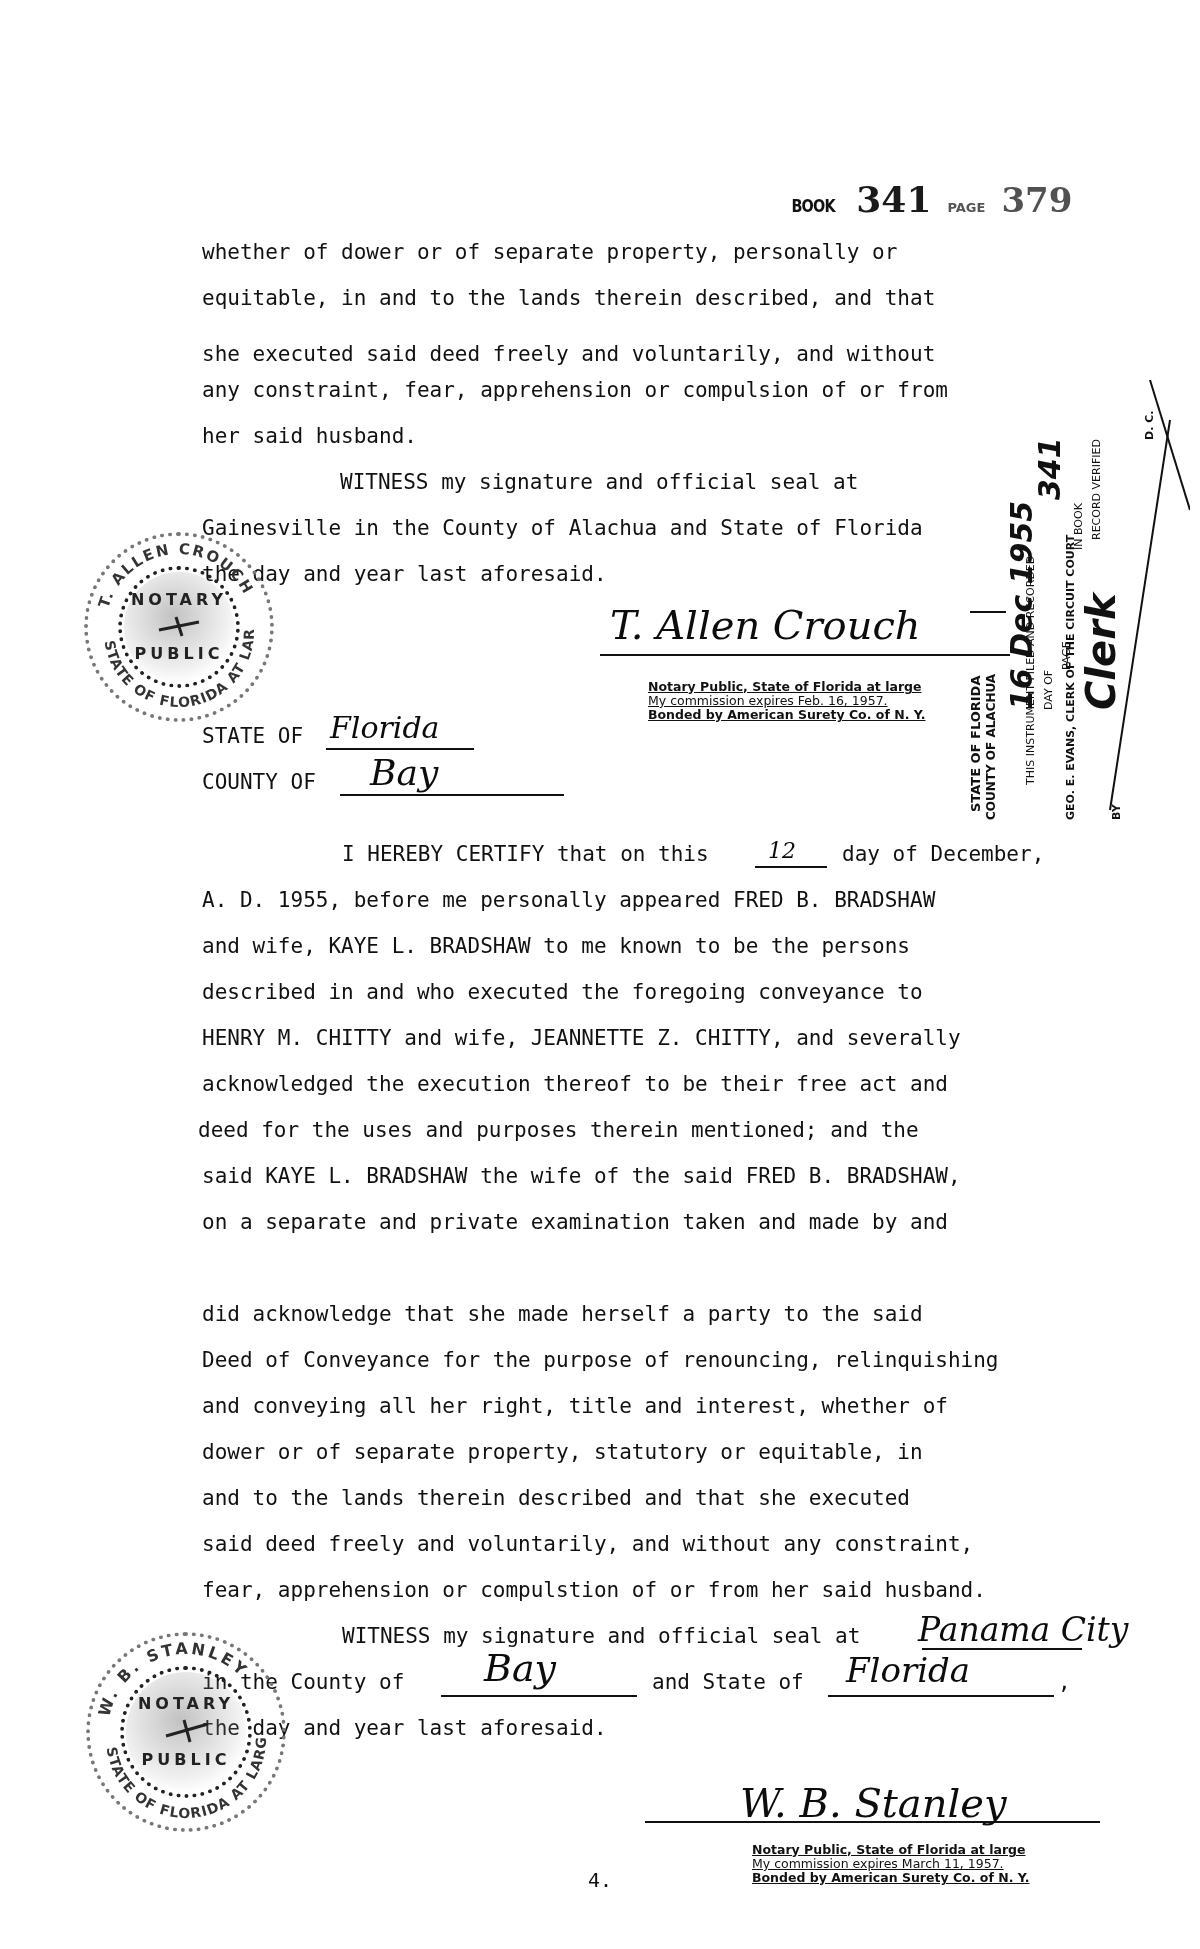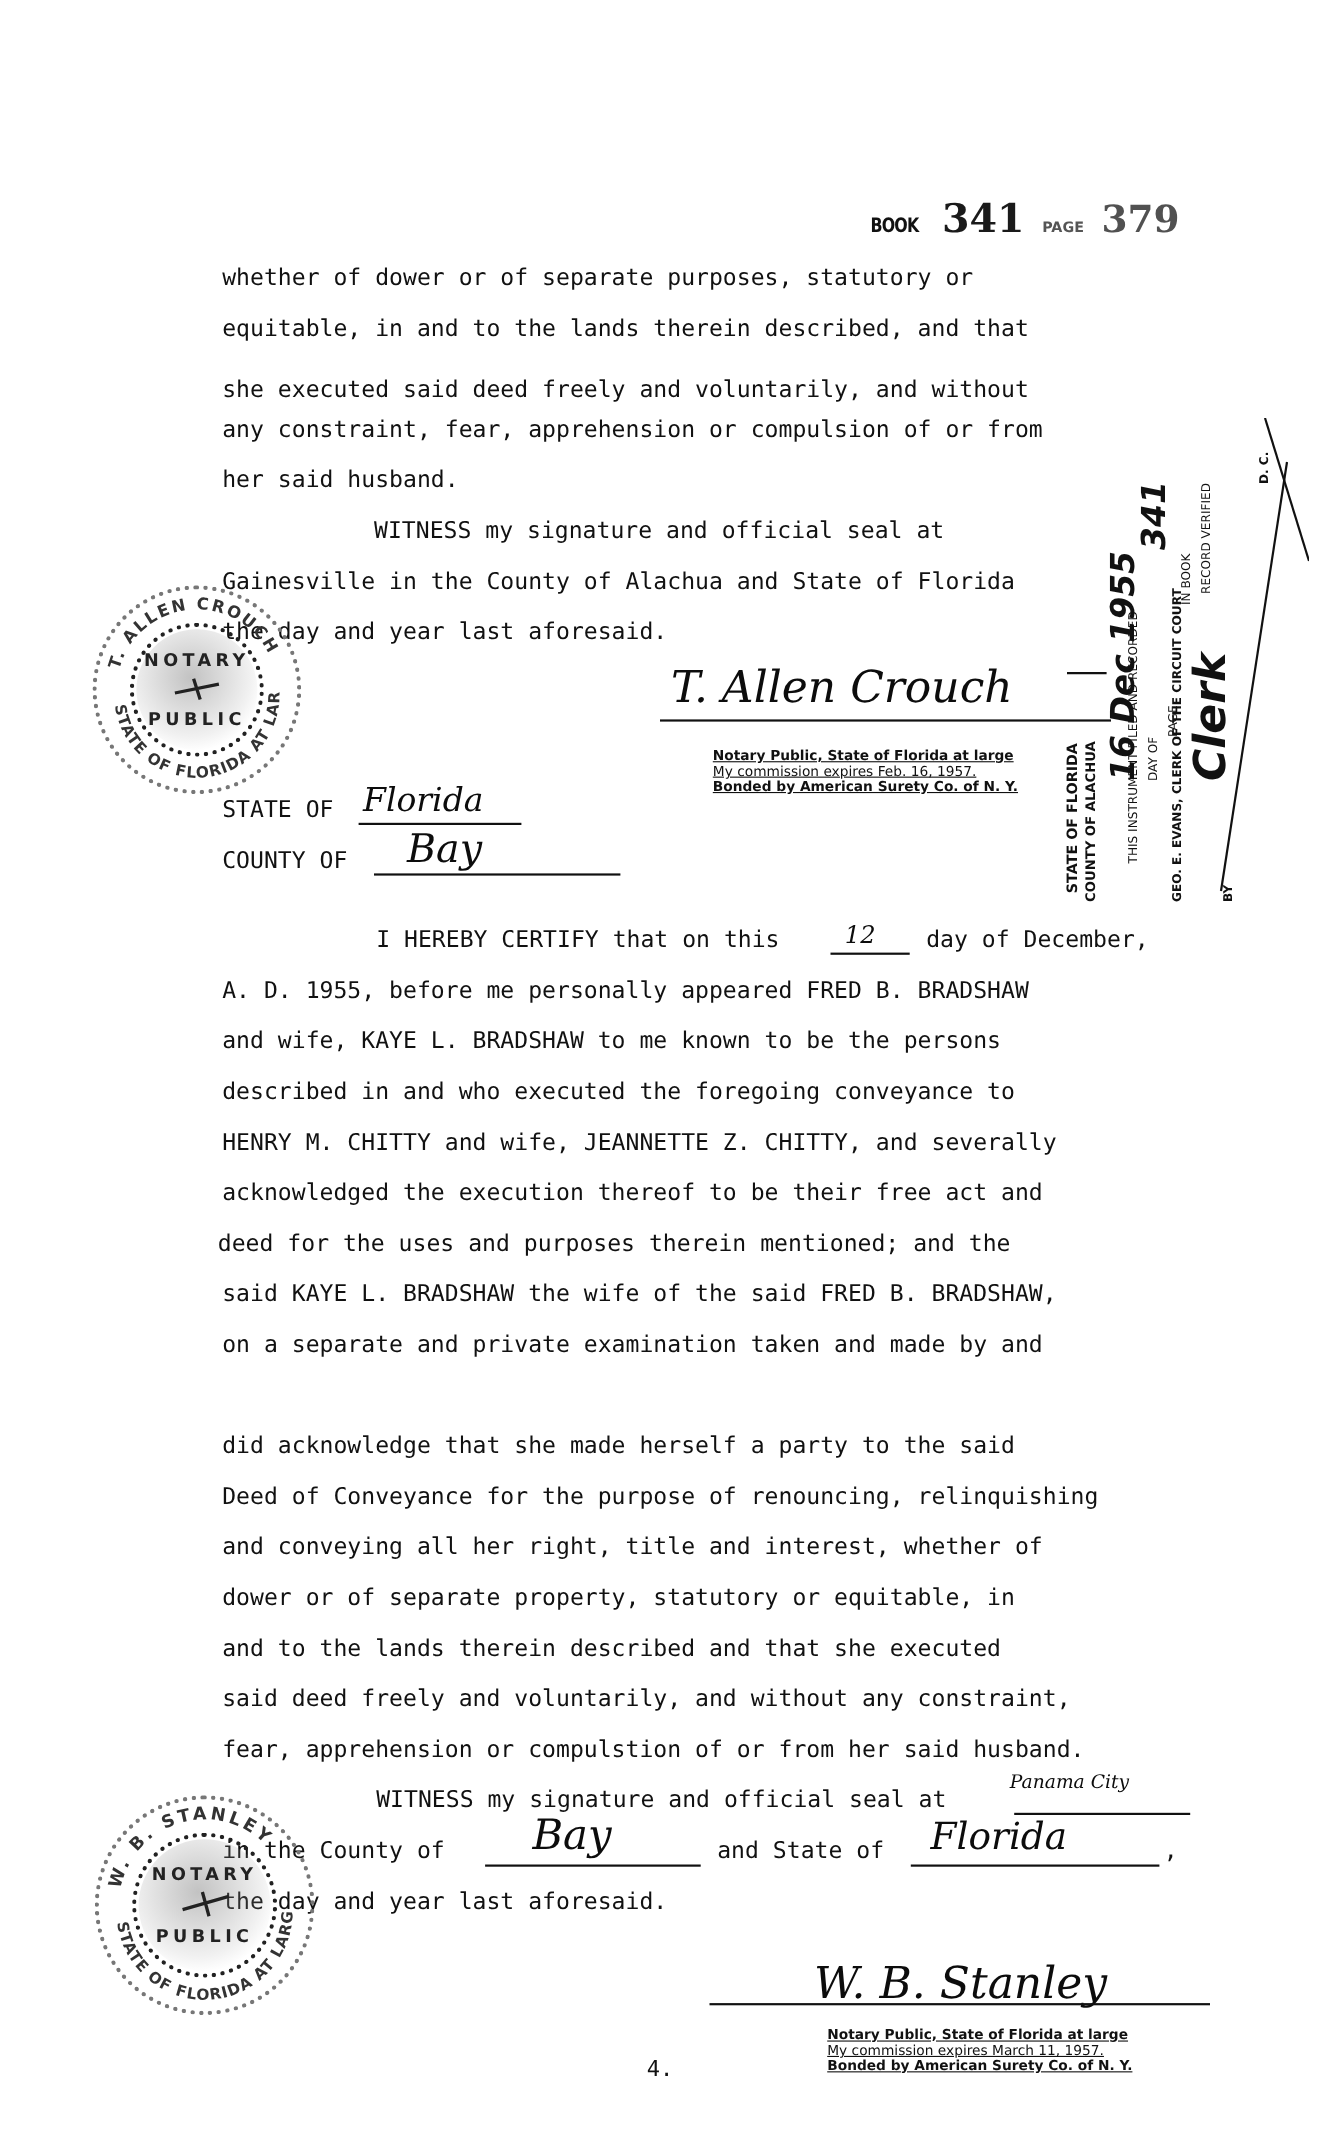--- a/index.html
+++ b/index.html
@@ -32,21 +32,21 @@
 
 <div class="page">
 
   <div class="book-stamp">
     <span class="lbl">BOOK</span>
     <span class="num">341</span>
     <span class="pg">PAGE</span>
     <span class="pgnum">379</span>
   </div>
 
-  <div class="line" style="left:202px;top:222px">whether of dower or of separate purposes, statutory or</div>
+  <div class="line" style="left:202px;top:222px">whether of dower or of separate property, personally or</div>
   <div class="line" style="left:202px;top:268px">equitable, in and to the lands therein described, and that</div>
   <div class="line" style="left:202px;top:324px">she executed said deed freely and voluntarily, and without</div>
   <div class="line" style="left:202px;top:360px">any constraint, fear, apprehension or compulsion of or from</div>
   <div class="line" style="left:202px;top:406px">her said husband.</div>
 
   <div class="line" style="left:340px;top:452px">WITNESS my signature and official seal at</div>
   <div class="line" style="left:202px;top:498px">Gainesville in the County of Alachua and State of Florida</div>
   <div class="line" style="left:202px;top:544px">the day and year last aforesaid.</div>
 
   <div class="seal" style="left:84px;top:512px;width:190px;height:190px">
@@ -101,21 +101,21 @@
   <div class="line" style="left:202px;top:1284px">did acknowledge that she made herself a party to the said</div>
   <div class="line" style="left:202px;top:1330px">Deed of Conveyance for the purpose of renouncing, relinquishing</div>
   <div class="line" style="left:202px;top:1376px">and conveying all her right, title and interest, whether of</div>
   <div class="line" style="left:202px;top:1422px">dower or of separate property, statutory or equitable, in</div>
   <div class="line" style="left:202px;top:1468px">and to the lands therein described and that she executed</div>
   <div class="line" style="left:202px;top:1514px">said deed freely and voluntarily, and without any constraint,</div>
   <div class="line" style="left:202px;top:1560px">fear, apprehension or compulstion of or from her said husband.</div>
 
   <div class="line" style="left:342px;top:1606px">WITNESS my signature and official seal at</div>
   <div class="blank" style="left:922px;top:1628px;width:160px"></div>
-  <div class="hand" style="left:918px;top:1590px;font-size:17px">Panama City</div>
+  <div class="hand" style="left:918px;top:1590px;font-size:33px">Panama City</div>
 
   <div class="line" style="left:202px;top:1652px">in the County of</div>
   <div class="blank" style="left:441px;top:1675px;width:196px"></div>
   <div class="hand" style="left:484px;top:1626px;font-size:38px">Bay</div>
   <div class="line" style="left:652px;top:1652px">and State of</div>
   <div class="blank" style="left:828px;top:1675px;width:226px"></div>
   <div class="hand" style="left:846px;top:1630px;font-size:34px">Florida</div>
   <div class="line" style="left:1058px;top:1652px">,</div>
 
   <div class="line" style="left:202px;top:1698px">the day and year last aforesaid.</div>

